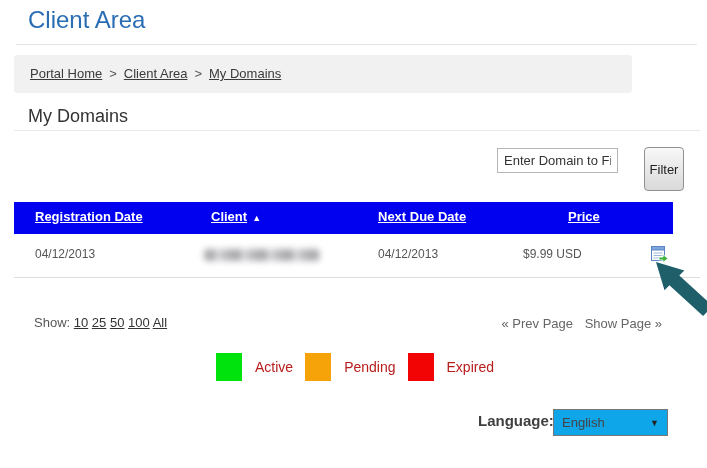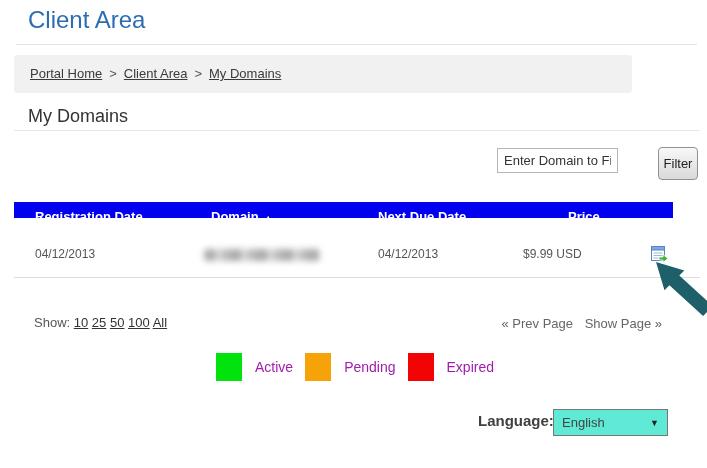--- a/index.html
+++ b/index.html
@@ -13,23 +13,23 @@
   .breadcrumb { position: absolute; left: 14px; top: 55px; width: 618px; height: 38px; background: #f1f1f1; border-radius: 3px; line-height: 38px; padding-left: 16px; font-size: 13px; color: #555; }
   .breadcrumb a { color: #3a3a3a; text-decoration: underline; cursor: pointer; }
   .crumb-sep { margin: 0 7px; color: #555; }
 
   .section-title { position: absolute; left: 28px; top: 106px; font-size: 18px; font-weight: 500; color: #333; }
   .section-rule { position: absolute; left: 14px; top: 130px; width: 686px; height: 1px; background: #e8e8e8; }
 
   .records-summary { position: absolute; left: 34px; top: 151px; font-size: 13px; color: #555; }
 
   .domain-search { position: absolute; left: 497px; top: 148px; width: 121px; height: 25px; border: 1px solid #b5b5b5; font-family: "Liberation Sans", sans-serif; font-size: 13px; color: #333; padding: 2px 6px; background: #fff; }
-  .filter-btn { position: absolute; left: 658px; top: 147px; width: 40px; height: 33px; border: 1px solid #919191; border-radius: 4px; background: linear-gradient(#f8f8f8, #d9d9d9); font-family: "Liberation Sans", sans-serif; font-size: 13px; color: #222; cursor: pointer; }
+  .filter-btn { position: absolute; left: 644px; top: 147px; width: 40px; height: 44px; border: 1px solid #919191; border-radius: 4px; background: linear-gradient(#f8f8f8, #d9d9d9); font-family: "Liberation Sans", sans-serif; font-size: 13px; color: #222; cursor: pointer; }
 
-  .table-header { position: absolute; left: 14px; top: 202px; width: 659px; height: 16px; background: #0101f0; }
+  .table-header { position: absolute; left: 14px; top: 202px; width: 659px; height: 32px; background: #0101f0; }
   .table-header a { position: absolute; top: 0; line-height: 30px; color: #ffffff; font-size: 13px; font-weight: bold; text-decoration: underline; cursor: pointer; white-space: nowrap; }
   .col-regdate { left: 21px; }
   .col-domain { left: 197px; }
   .col-nextdue { left: 364px; }
   .col-price { left: 509px; margin-left: 45px; }
   .sort-caret { font-size: 9px; text-decoration: none; display: inline-block; margin-left: 5px; }
 
   .table-row { position: absolute; left: 14px; top: 232px; width: 659px; height: 45px; }
   .table-row .cell { position: absolute; top: 0; line-height: 45px; font-size: 12px; color: #555; white-space: nowrap; }
   .cell-regdate { left: 21px; }
@@ -41,25 +41,25 @@
 
   .annotation-arrow { position: absolute; left: 650px; top: 257px; width: 57px; height: 64px; pointer-events: none; z-index: 5; }
 
   .show-row { position: absolute; left: 34px; top: 315px; font-size: 13px; color: #555; }
   .show-row a { color: #333; text-decoration: underline; cursor: pointer; }
   .pagination { position: absolute; right: 45px; top: 316px; font-size: 13px; color: #666; }
   .pagination .pg { margin-left: 8px; cursor: default; }
 
   .legend { position: absolute; left: 216px; top: 353px; display: flex; align-items: center; }
   .legend .swatch { width: 26px; height: 28px; margin-right: 13px; }
-  .legend .legend-label { font-size: 14px; color: #a21caf; margin-right: 12px; }
+  .legend .legend-label { font-size: 14px; color: #b91c1c; margin-right: 12px; }
 
   .language-label { position: absolute; left: 478px; top: 412px; font-size: 15px; font-weight: bold; color: #404040; text-align: center; }
   .select-wrap { position: absolute; left: 553px; top: 409px; width: 115px; height: 27px; }
-  .language-select { width: 100%; height: 100%; -webkit-appearance: none; appearance: none; border: 1px solid #777; border-radius: 0; background: #5eead4; font-family: "Liberation Sans", sans-serif; font-size: 13px; color: #444; padding-left: 8px; cursor: pointer; }
+  .language-select { width: 100%; height: 100%; -webkit-appearance: none; appearance: none; border: 1px solid #777; border-radius: 0; background: #0ea5e9; font-family: "Liberation Sans", sans-serif; font-size: 13px; color: #444; padding-left: 8px; cursor: pointer; }
   .select-caret { position: absolute; right: 9px; top: 9px; font-size: 9px; color: #222; pointer-events: none; }
 </style>
 </head>
 <body>
 
 <div class="stage">
 
   <h1 class="page-title">Client Area</h1>
   <div class="title-rule"></div>
 
@@ -69,21 +69,21 @@
 
   <h2 class="section-title">My Domains</h2>
   <div class="section-rule"></div>
 
 
   <input class="domain-search" type="text" value="Enter Domain to Find" style="">
   <button class="filter-btn">Filter</button>
 
   <div class="table-header">
     <a class="col-regdate">Registration Date</a>
-    <a class="col-domain"><span>Domain</span><span class="sort-caret">▲</span></a>
+    <a class="col-domain"><span>Client</span><span class="sort-caret">▲</span></a>
     <a class="col-nextdue">Next Due Date</a>
     <a class="col-price">Price</a>
   </div>
 
   <div class="table-row">
     <span class="cell cell-regdate">04/12/2013</span>
     <div class="domain-redacted"></div>
     <span class="cell cell-nextdue">04/12/2013</span>
     <span class="cell cell-price">$9.99 USD</span>
     <svg class="manage-icon" viewBox="0 0 18 18">

